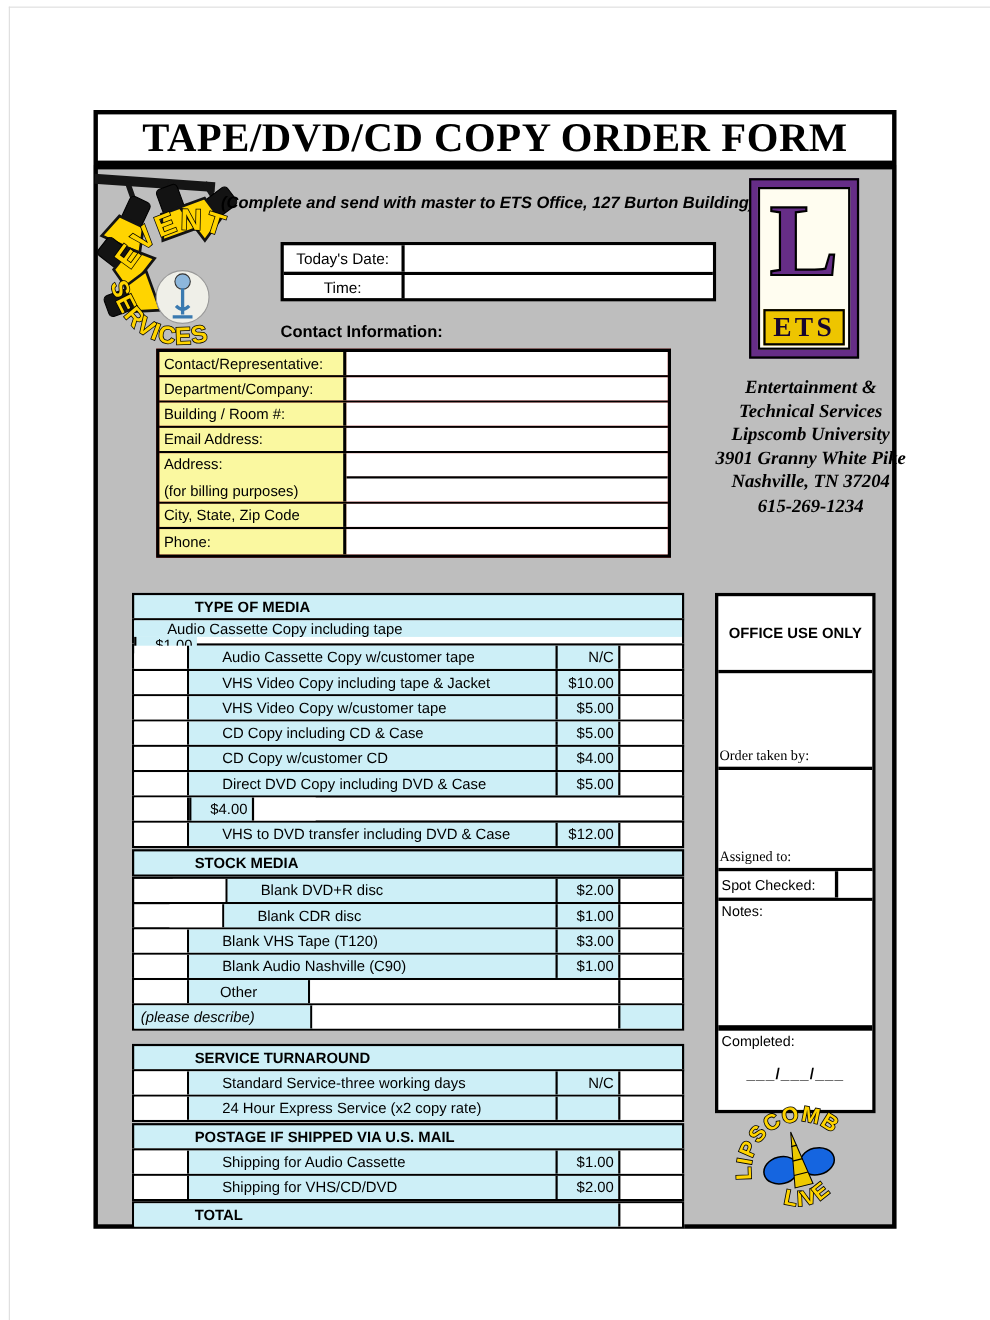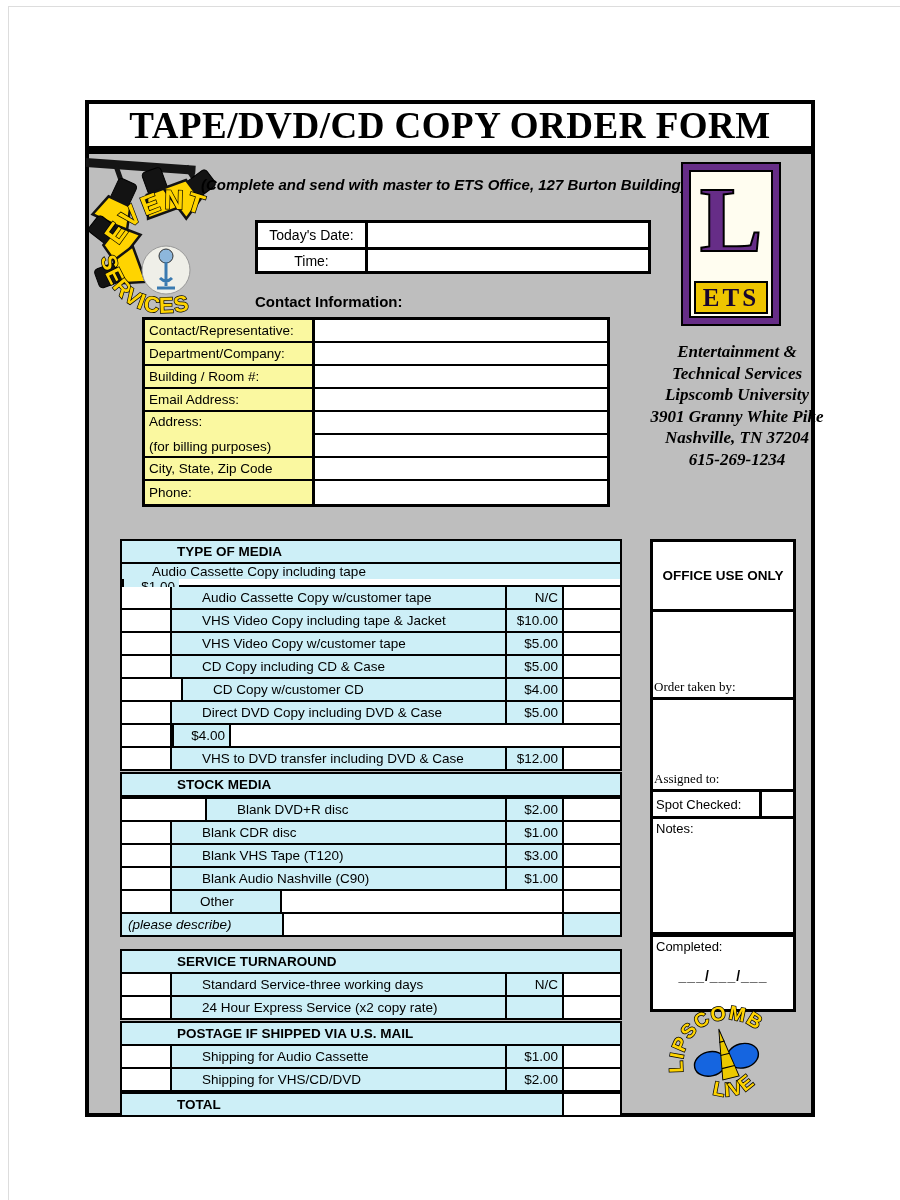--- a/index.html
+++ b/index.html
@@ -215,21 +215,21 @@
         <div class="m-desc">VHS Video Copy w/customer tape</div>
         <div class="m-price">$5.00</div>
         <div class="m-tail"></div>
       </div>
       <div class="m-row" style="margin-top: -2px;">
         <div class="m-qty"></div>
         <div class="m-desc">CD Copy including CD &amp; Case</div>
         <div class="m-price">$5.00</div>
         <div class="m-tail"></div>
       </div>
-      <div class="m-row" style="margin-top: -2px; padding-left: 11px;">
+      <div class="m-row" style="margin-top: -2px;">
         <div class="m-qty"></div>
         <div class="m-desc">CD Copy w/customer CD</div>
         <div class="m-price">$4.00</div>
         <div class="m-tail"></div>
       </div>
       <div class="m-row" style="margin-top: -2px;">
         <div class="m-qty"></div>
         <div class="m-desc">Direct DVD Copy including DVD &amp; Case</div>
         <div class="m-price">$5.00</div>
         <div class="m-tail"></div>
@@ -245,21 +245,21 @@
         <div class="m-price">$12.00</div>
         <div class="m-tail"></div>
       </div>
       <div class="m-row m-header" style="margin-top: 1px;">STOCK MEDIA</div>
       <div class="m-row" style="margin-top: 0; padding-left: 35px;">
         <div class="m-qty"></div>
         <div class="m-desc">Blank DVD+R disc</div>
         <div class="m-price">$2.00</div>
         <div class="m-tail"></div>
       </div>
-      <div class="m-row" style="margin-top: -2px;">
+      <div class="m-row" style="margin-top: -2px; padding-left: 32px;">
         <div class="m-qty"></div>
         <div class="m-desc">Blank CDR disc</div>
         <div class="m-price">$1.00</div>
         <div class="m-tail"></div>
       </div>
       <div class="m-row" style="margin-top: -2px;">
         <div class="m-qty"></div>
         <div class="m-desc">Blank VHS Tape (T120)</div>
         <div class="m-price">$3.00</div>
         <div class="m-tail"></div>

